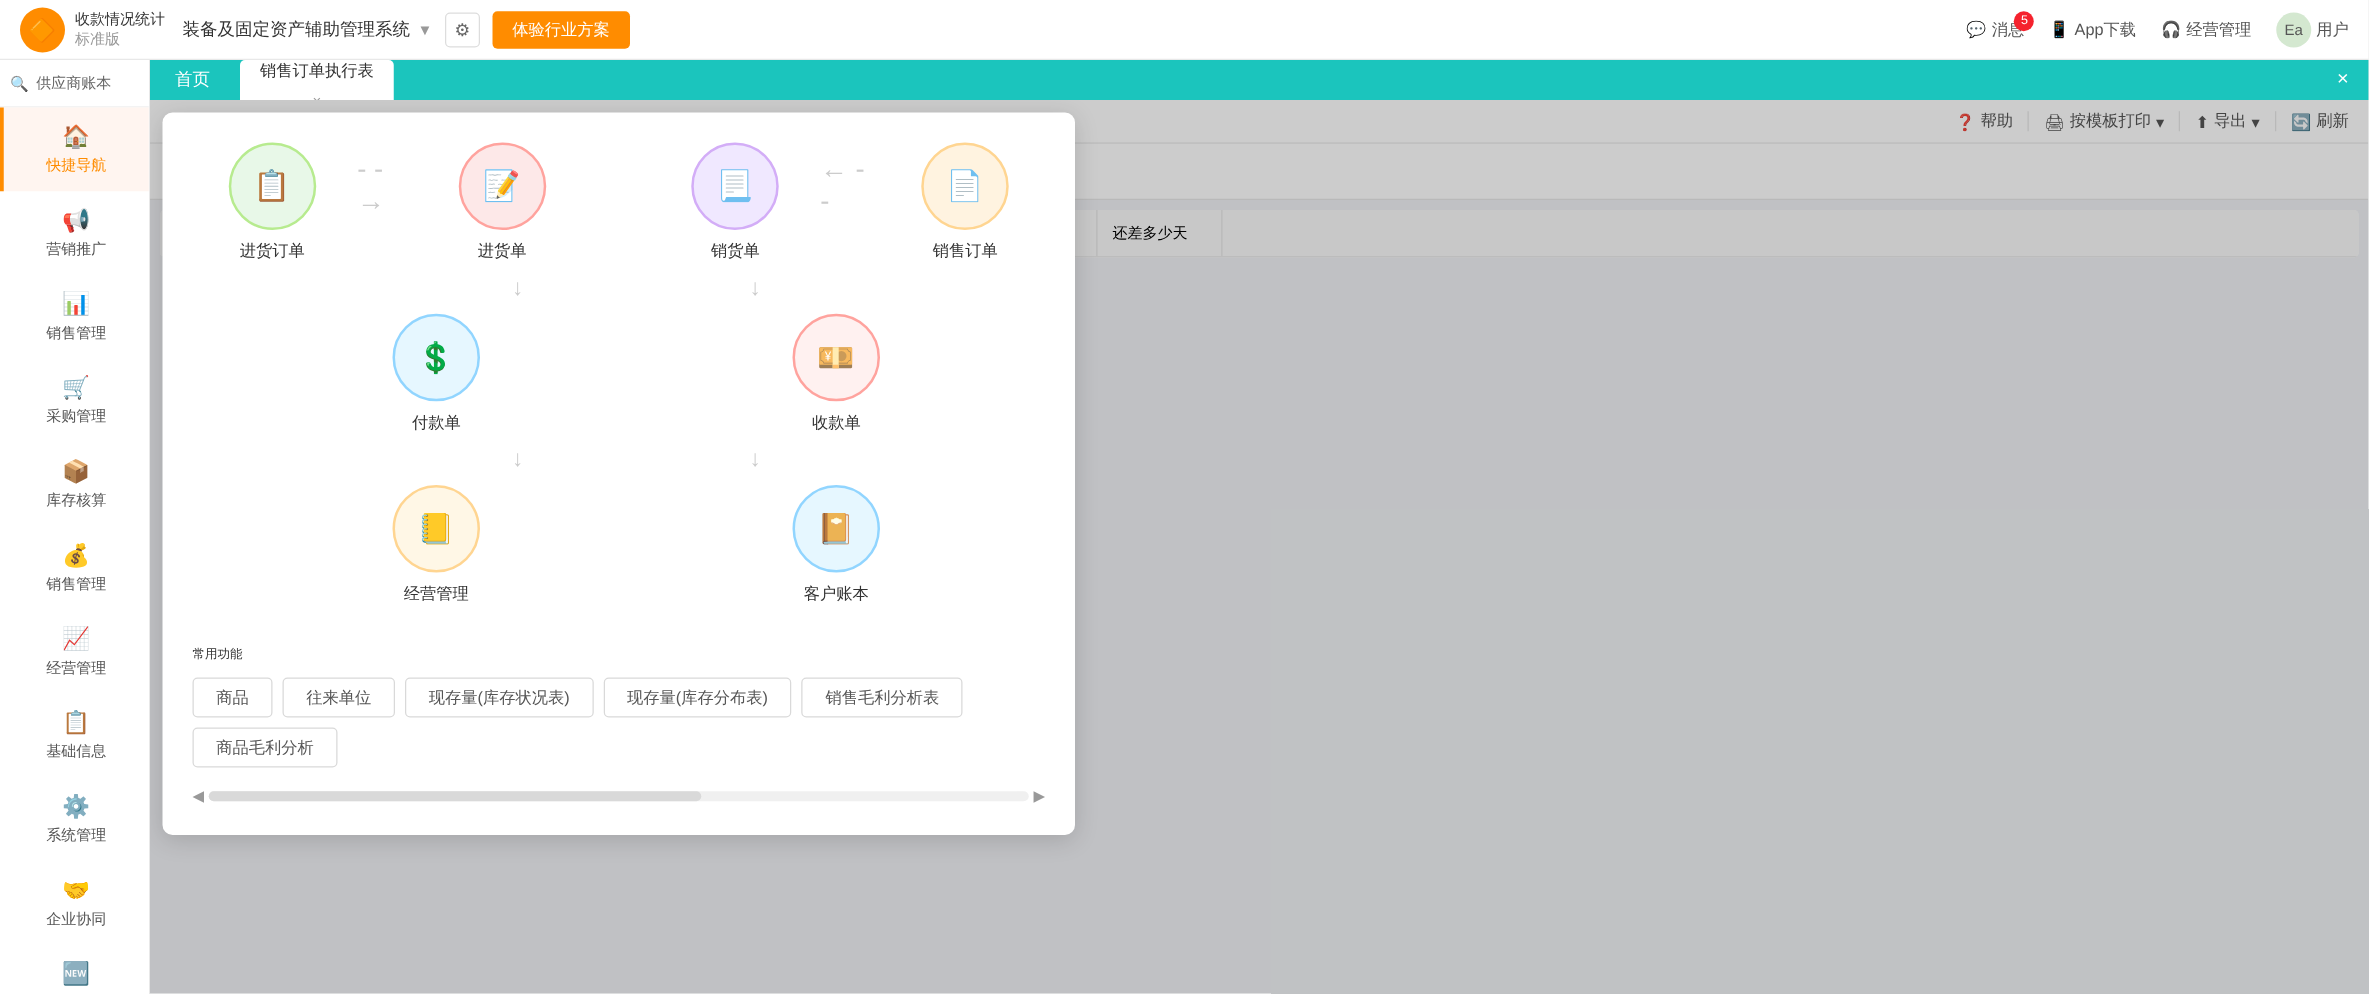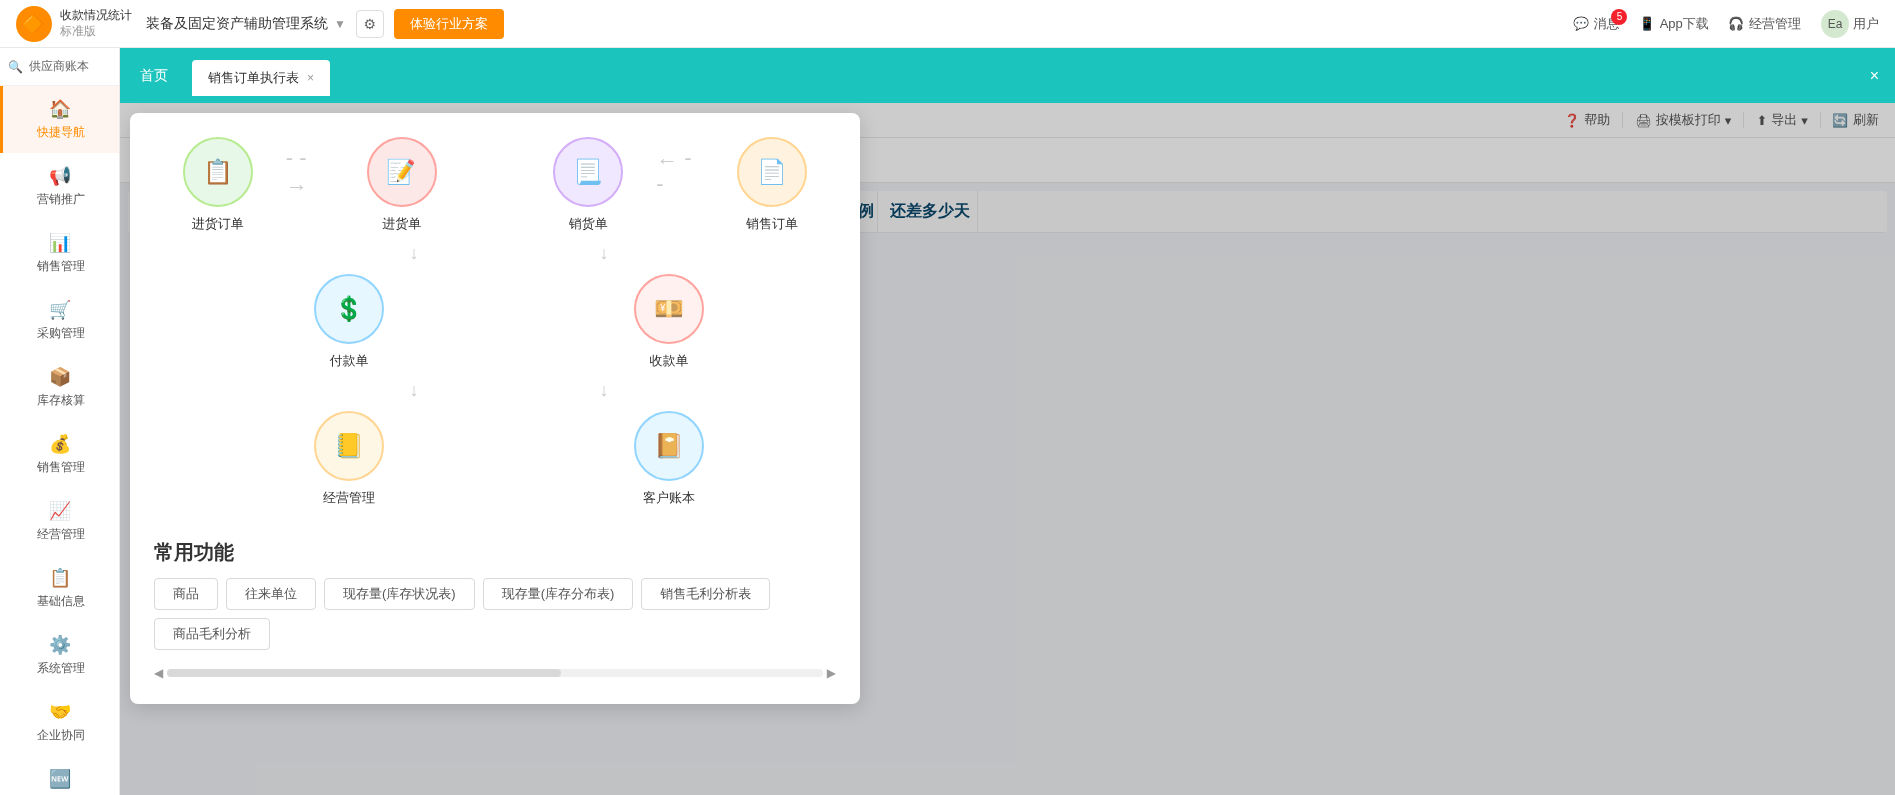--- a/index.html
+++ b/index.html
@@ -150,21 +150,21 @@
     
     .content-area {
       flex: 1;
       display: flex;
       flex-direction: column;
       overflow: hidden;
     }
 
     
     .tab-bar {
-      height: 55px;
+      height: 32px;
       background: #1bc5bd;
       display: flex;
       align-items: center;
       padding: 0 0;
       position: relative;
     }
     .tab-home {
       height: 40px;
       padding: 0 20px;
       display: flex;
@@ -180,20 +180,21 @@
       padding: 0 16px;
       display: flex;
       align-items: center;
       background: white;
       border-radius: 4px 4px 0 0;
       font-size: 13px;
       color: #333;
       cursor: pointer;
       gap: 8px;
       margin-left: 4px;
+      flex-direction: column;
     }
     .tab-close {
       color: #999;
       font-size: 12px;
       cursor: pointer;
     }
     .tab-close-top {
       position: absolute;
       right: 16px;
       top: 50%;
@@ -284,23 +285,23 @@
     .table-area {
       background: white;
       margin: 8px;
       border-radius: 4px;
       overflow: auto;
     }
     .table-header {
       display: flex;
       background: #fafafa;
       border-bottom: 1px solid #e8e8e8;
-      font-size: 16px;
-      color: #0c4a6e;
-      font-weight: 700;
+      font-size: 12px;
+      color: #000000;
+      font-weight: 400;
     }
     .table-col {
       padding: 10px 12px;
       border-right: 1px solid #e8e8e8;
       white-space: nowrap;
       flex-shrink: 0;
     }
     .no-data {
       text-align: center;
       padding: 60px;
@@ -388,24 +389,24 @@
       margin: 2px auto;
       text-align: center;
       display: block;
     }
 
     
     .common-funcs {
       margin-top: 8px;
     }
     .common-funcs-title {
-      font-size: 20px;
+      font-size: 10px;
       color: #333;
       margin-bottom: 12px;
-      font-weight: 700;
+      font-weight: 400;
     }
     .func-btns {
       display: flex;
       flex-wrap: wrap;
       gap: 8px;
       margin-bottom: 8px;
     }
     .func-btn {
       border: 1px solid #d9d9d9;
       border-radius: 4px;

